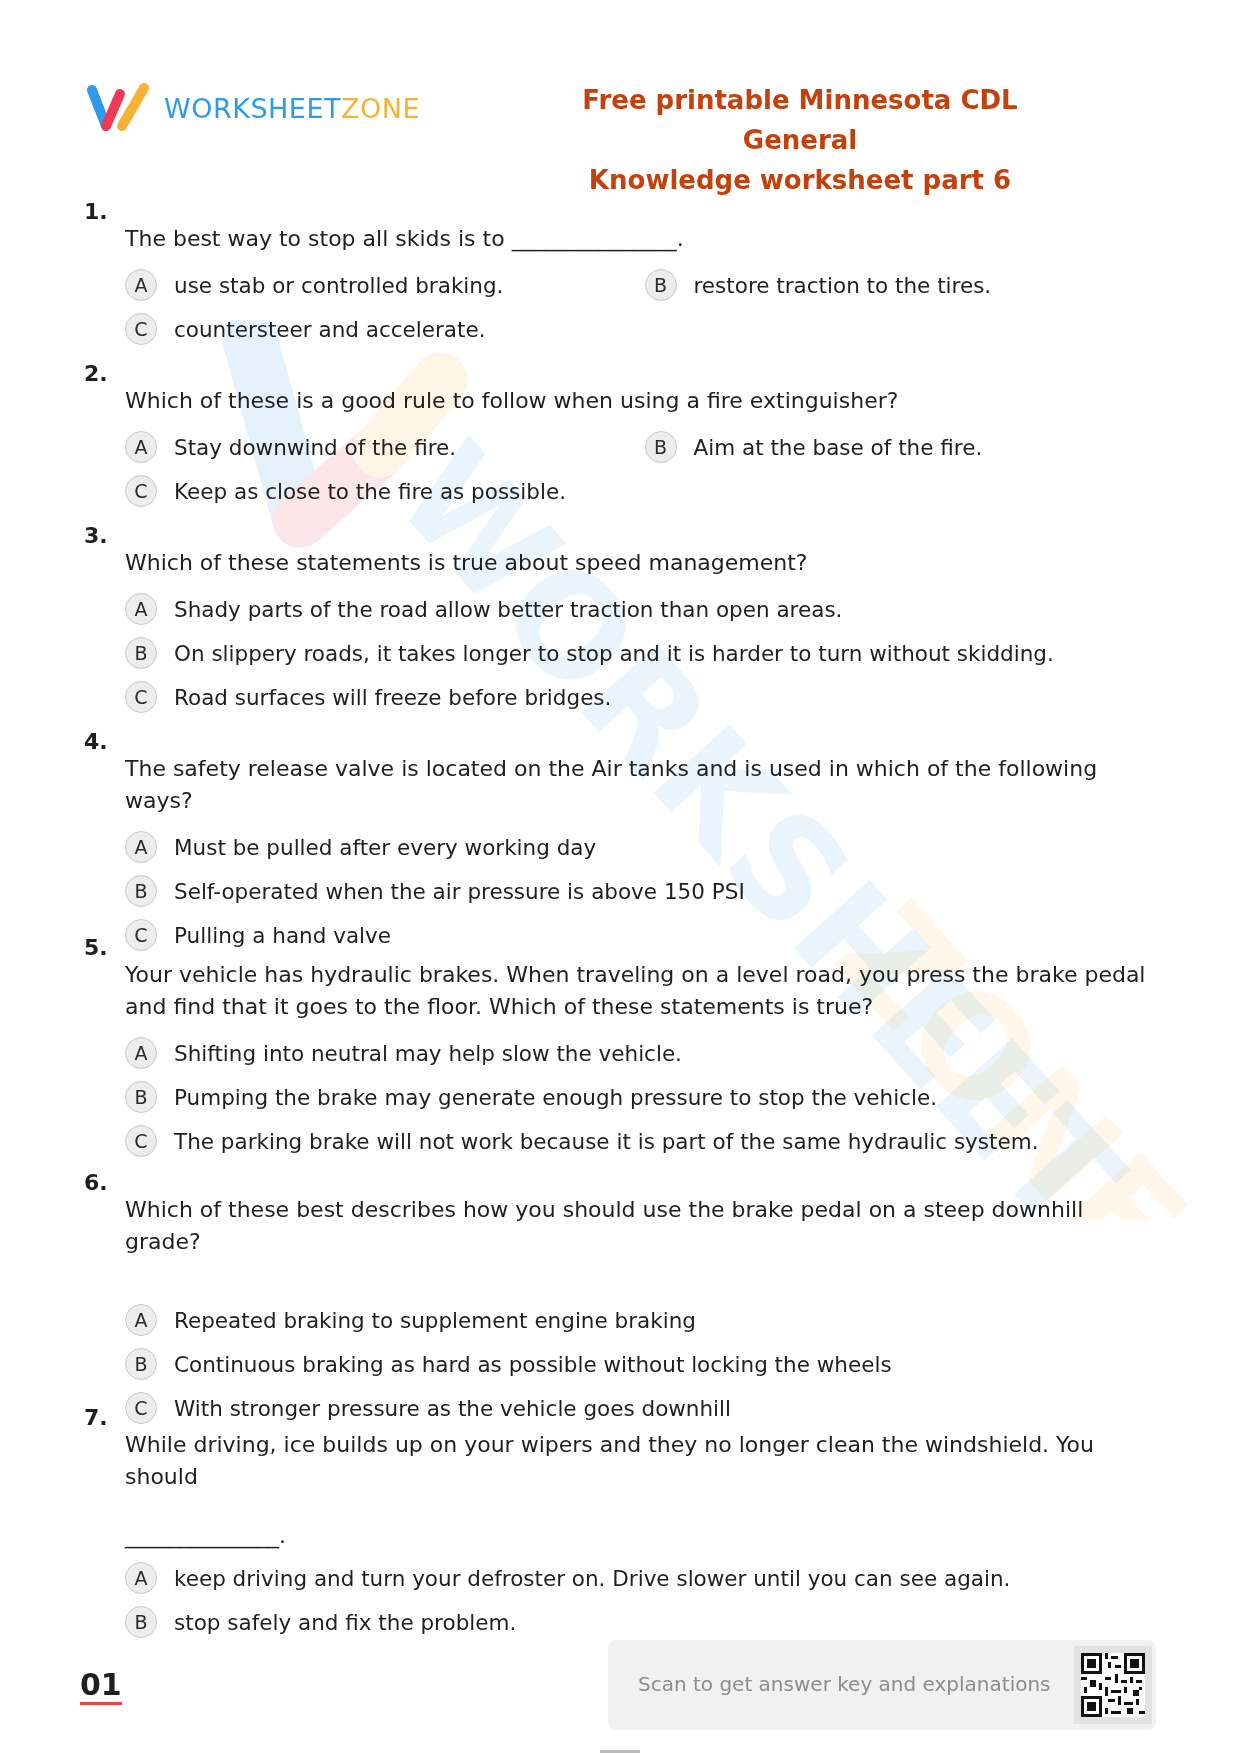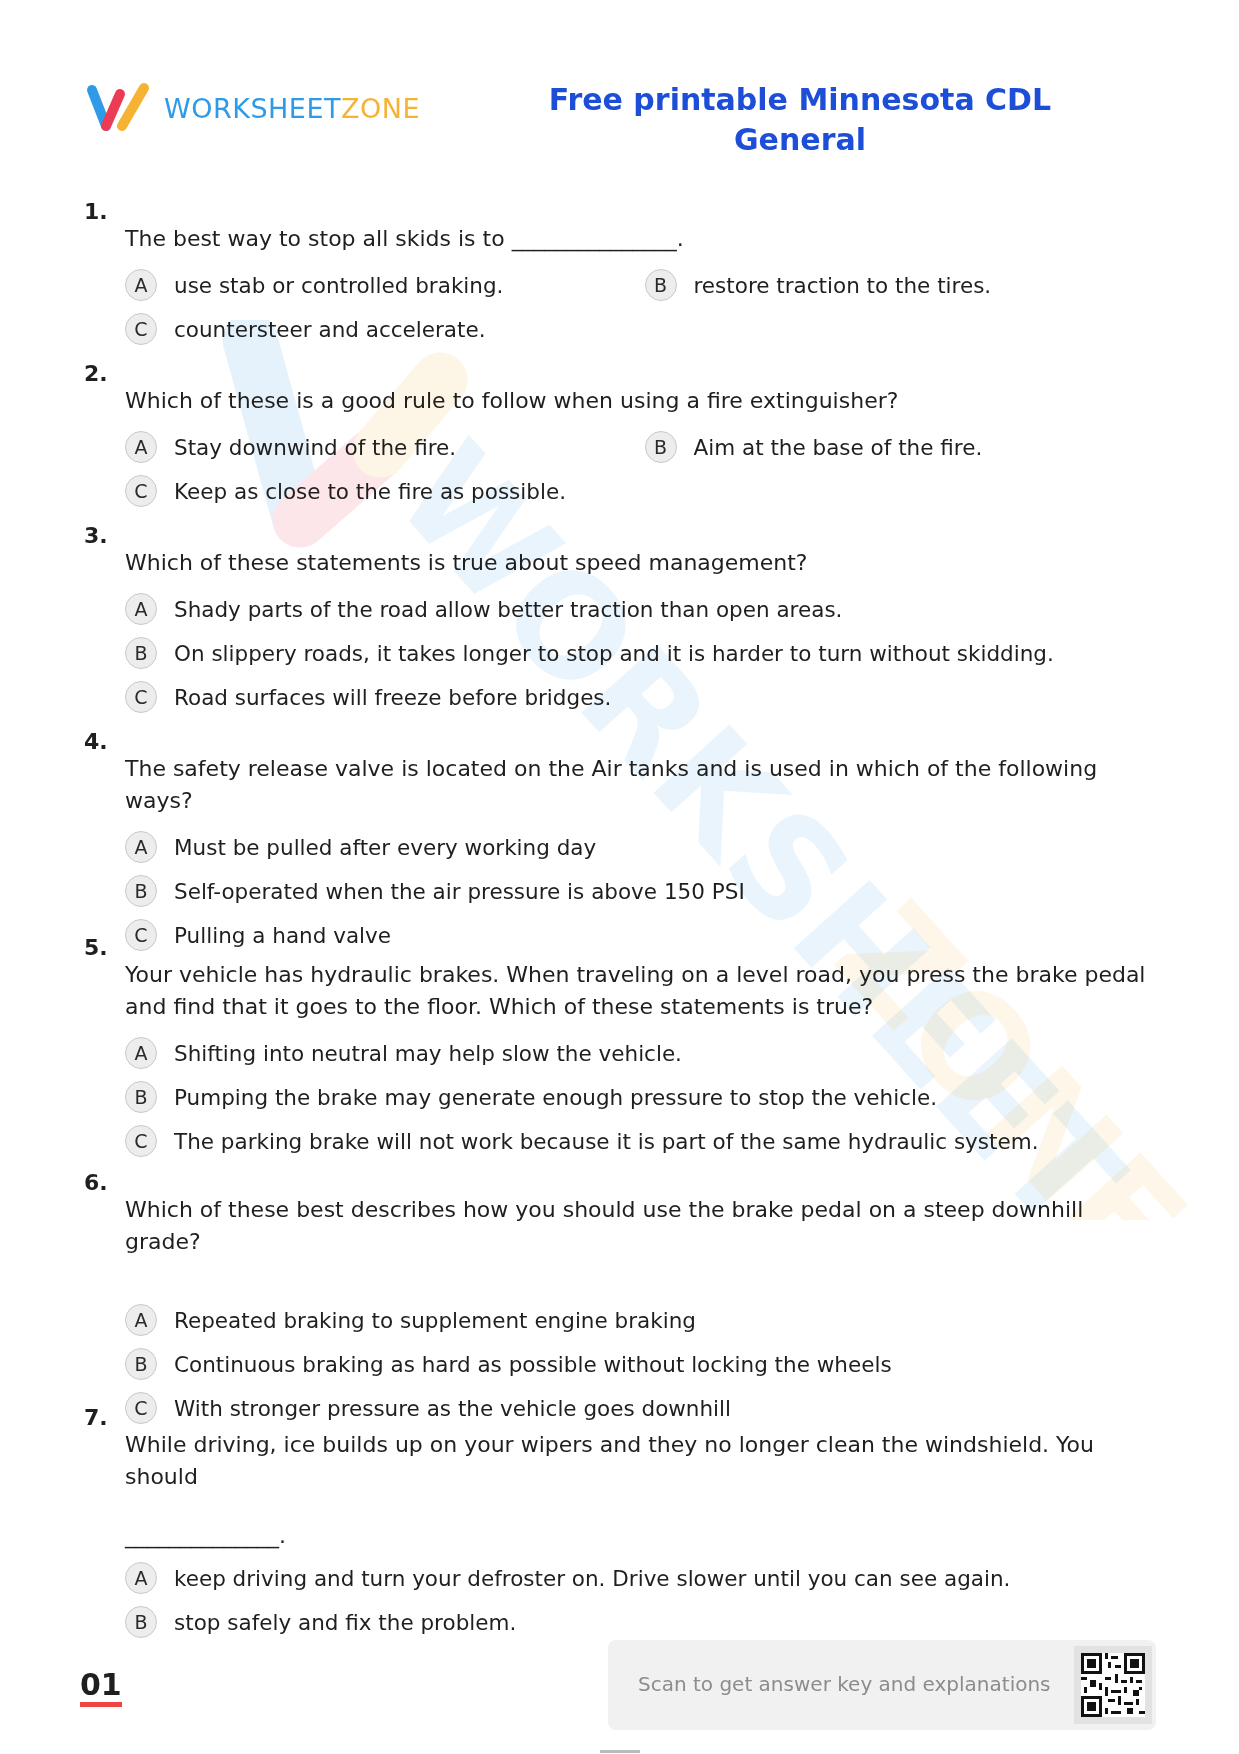--- a/index.html
+++ b/index.html
@@ -13,41 +13,41 @@
     .watermark { position: absolute; left: 190px; top: 320px; width: 1000px; height: 900px; pointer-events: none; }
 
     
     .logo { position: absolute; left: 84px; top: 82px; display: flex; align-items: center; text-align: right; }
     .logo svg { width: 70px; height: 52px; }
     .logo-text { margin-left: 10px; font-size: 27px; letter-spacing: 0.5px; font-family: "DejaVu Sans", sans-serif; }
     .logo-text .p1 { color: #2f9be8; }
     .logo-text .p2 { color: #f6b233; }
     .doc-title {
       position: absolute; left: 540px; top: 80px; width: 520px; text-align: center;
-      font-family: "DejaVu Sans", sans-serif; font-weight: bold; font-size: 30px; line-height: 40px; color: #1d4ed8;
+      font-family: "DejaVu Sans", sans-serif; font-weight: bold; font-size: 26px; line-height: 40px; color: #c2410c;
     }
 
     
     .question { position: absolute; left: 84px; width: 1080px; }
     .q-line { display: flex; font-size: 22px; line-height: 32px; font-family: "DejaVu Sans", sans-serif; }
     .q-num { width: 41px; font-weight: bold; flex-shrink: 0; }
     .q-text { flex: 1; margin-top: 27px; }
     .options { position: relative; margin-left: 41px; }
     .option { display: flex; align-items: center; height: 44px; font-size: 21.5px; font-family: "DejaVu Sans", sans-serif; }
     .bubble {
       width: 30px; height: 30px; border-radius: 50%; background: #ededed; border: 1px solid #c9c9c9;
       display: flex; align-items: center; justify-content: center; font-size: 19px; color: #2a2a2a; margin-right: 17px; flex-shrink: 0;
     }
     .row2 { display: flex; }
     .row2 .option { width: 562px; }
 
     
     .page-num {
       position: absolute; left: 80px; top: 1670px; font-size: 30px; font-weight: 900;
-      border-bottom: 5px solid #ef4444; line-height: 30px; padding-bottom: 2px; font-family: "DejaVu Sans", sans-serif;
+      border-bottom: 3px solid #ef4444; line-height: 30px; padding-bottom: 2px; font-family: "DejaVu Sans", sans-serif;
     }
     .scan-box {
       position: absolute; left: 608px; top: 1640px; width: 548px; height: 90px; background: #f1f1f1; border-radius: 8px;
     }
     .scan-text { position: absolute; left: 30px; top: 32px; font-size: 20px; color: #8c8c8c; font-family: "DejaVu Sans", sans-serif; }
     .qr { position: absolute; left: 466px; top: 6px; width: 78px; height: 78px; background: #e2e2e2; display: flex; align-items: center; justify-content: center; }
     .bottom-mark { position: absolute; left: 600px; top: 1750px; width: 40px; height: 3px; background: #bbbbbb; }
   </style>
 </head>
 <body>
@@ -67,20 +67,21 @@
   <div class="logo">
     <svg viewBox="0 0 70 52">
       <line x1="8" y1="8" x2="22" y2="44" stroke="#2f9be8" stroke-width="10" stroke-linecap="round"></line>
       <line x1="22" y1="44" x2="36" y2="12" stroke="#ec3b55" stroke-width="10" stroke-linecap="round"></line>
       <line x1="38" y1="44" x2="60" y2="6" stroke="#f6b233" stroke-width="10" stroke-linecap="round"></line>
     </svg>
     <span class="logo-text"><span class="p1">WORKSHEET</span><span class="p2">ZONE</span></span>
   </div>
   <div class="doc-title">
     <div>Free printable Minnesota CDL General</div>
+    <div>Knowledge worksheet part 6</div>
   </div>
 
   <div class="question" style="top:196px;">
     <div class="q-line">
         <span class="q-num">1.</span>
         <span class="q-text">The best way to stop all skids is to _______________.</span>
       </div>
     <div class="options" style="margin-top:8px;">
       <div class="row2">
         <div class="option">

